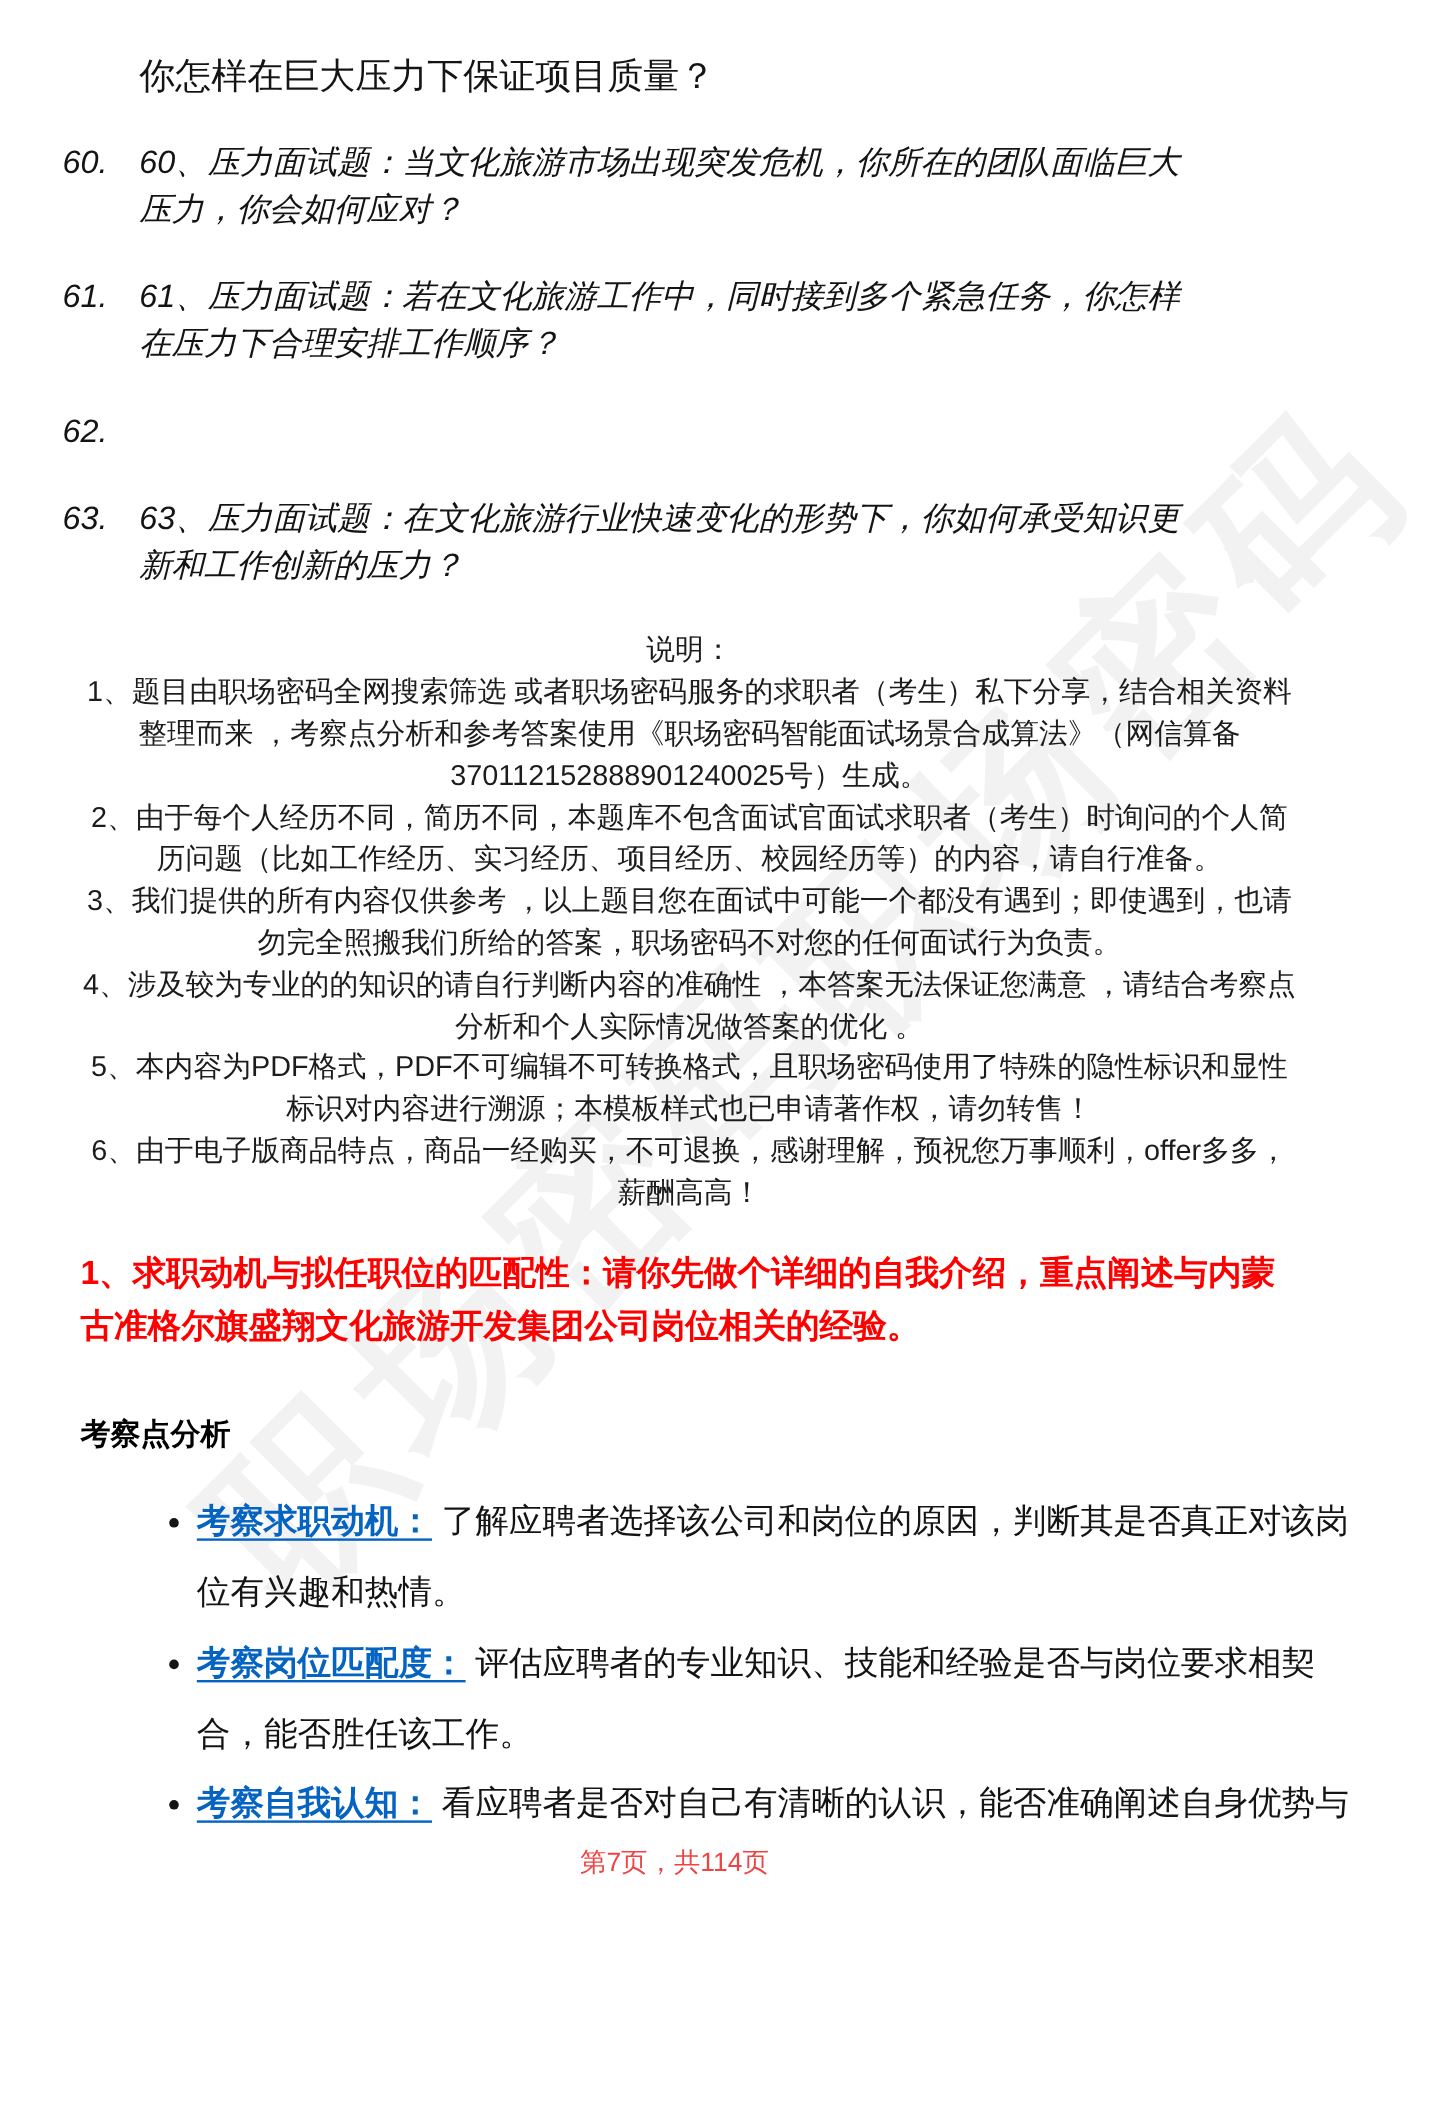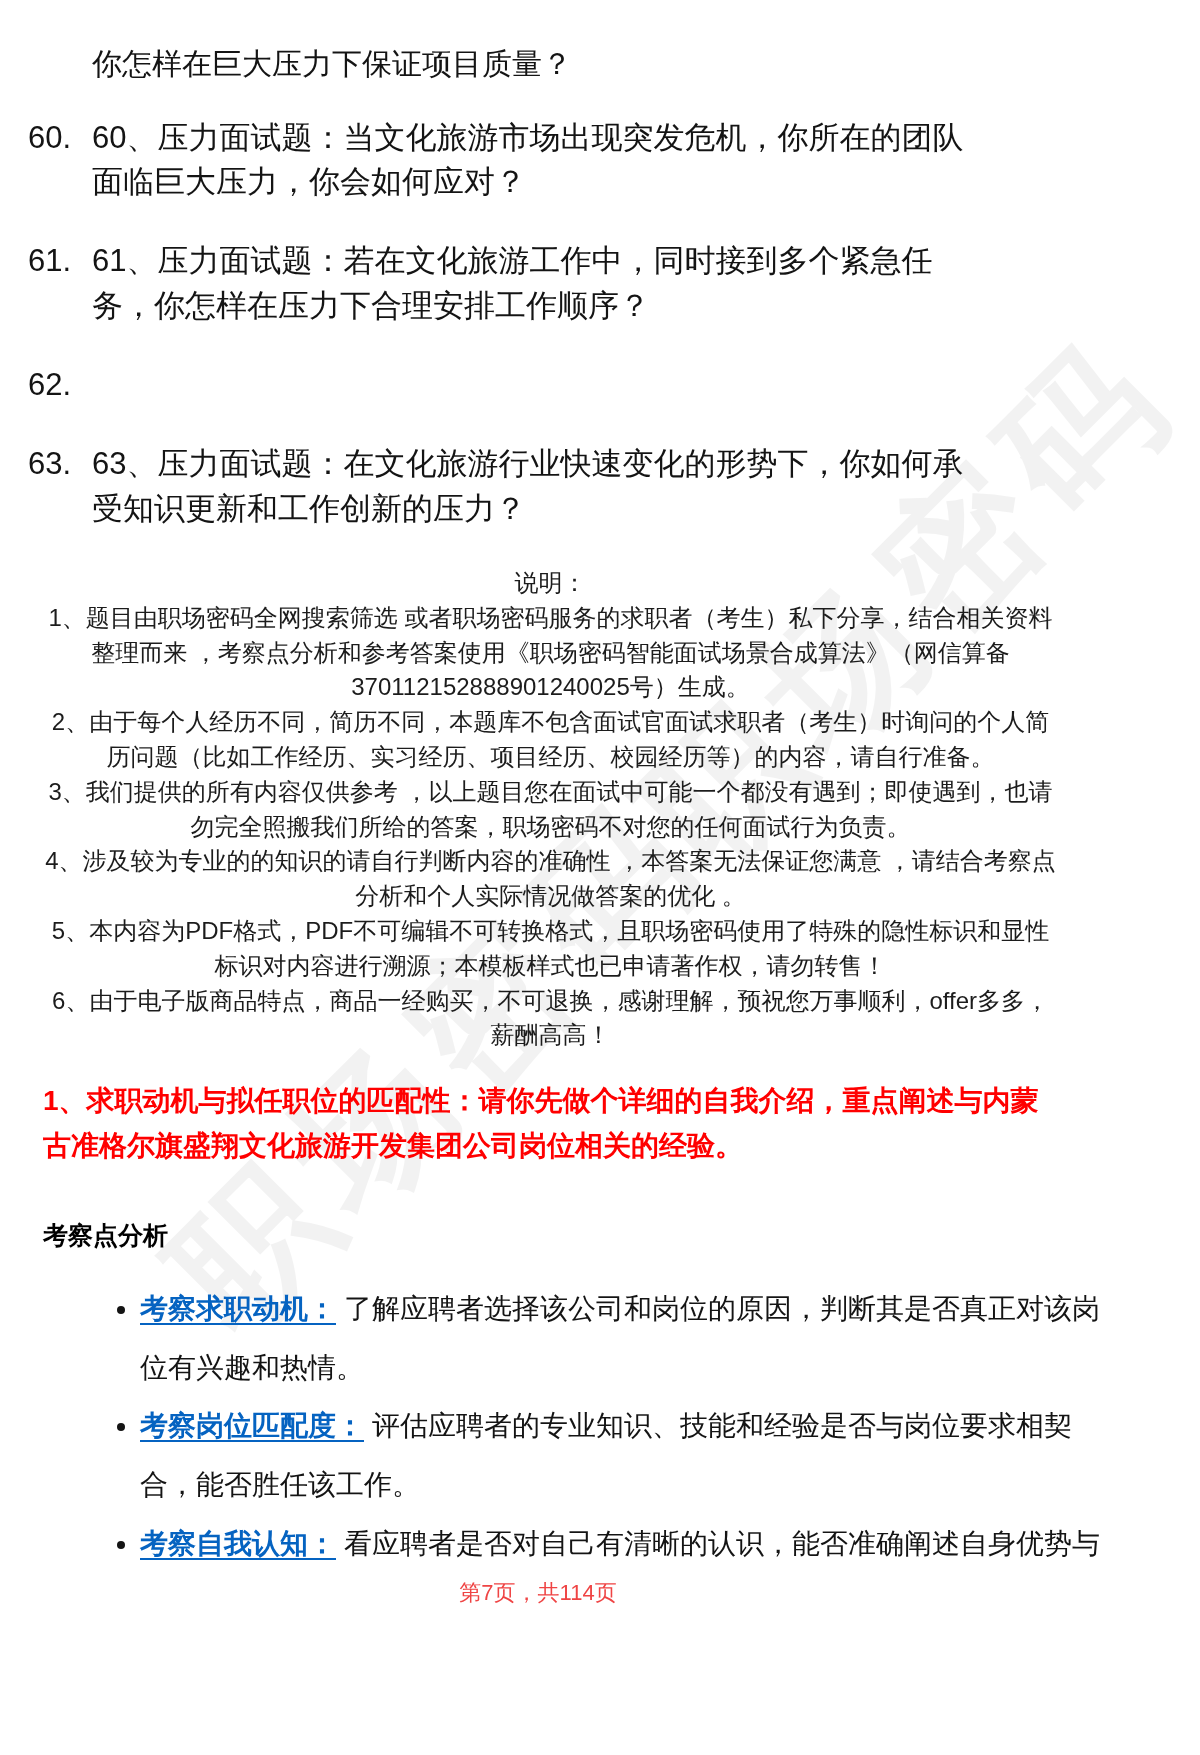--- a/index.html
+++ b/index.html
@@ -27,34 +27,35 @@
     transform: rotate(-45deg);
     transform-origin: left top;
     pointer-events: none;
     user-select: none;
   }
   .wm1 { left: 600px; top: 770px; }
   .wm2 { left: 130px; top: 1230px; }
   .content {
     position: relative;
     z-index: 1;
-    padding: 42px 50px 0 28px;
+    padding: 42px 50px 0 52px;
   }
   .carryover {
     margin: 0 0 30px 64px;
     font-size: 30px;
     line-height: 1.45;
     max-width: 880px;
   }
   .q {
     display: flex;
     align-items: flex-start;
     margin-bottom: 34px;
-    font-size: 31px;
+    font-size: 27px;
     line-height: 1.45;
+    font-style: italic;
   }
   .q-marker {
     flex: 0 0 64px;
   }
   .q-text {
     flex: 0 1 auto;
     max-width: 880px;
   }
   .notes {
     margin: 32px 0 0 15px;

